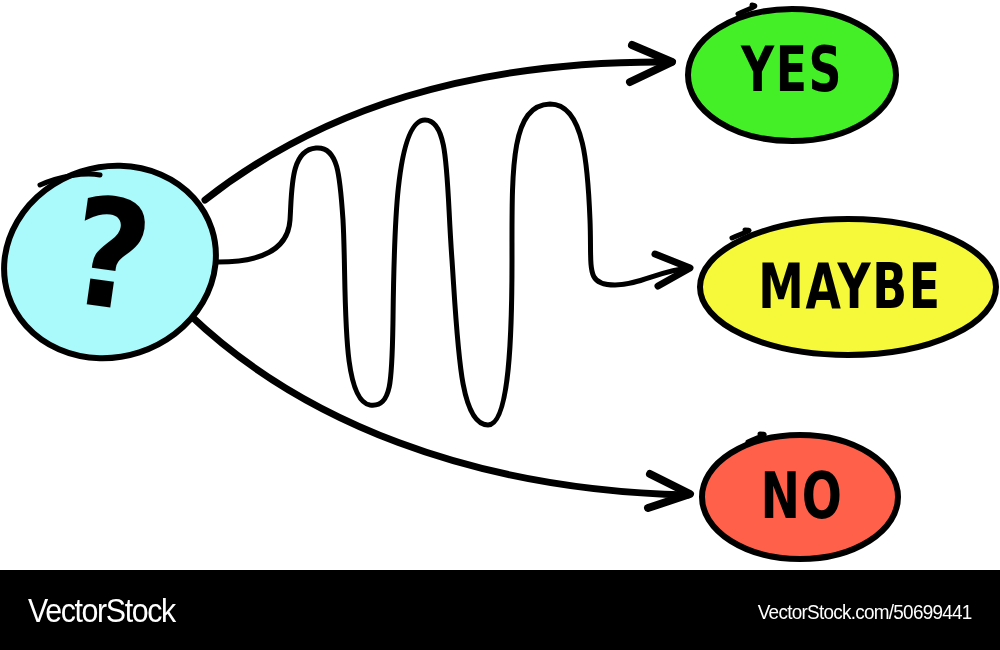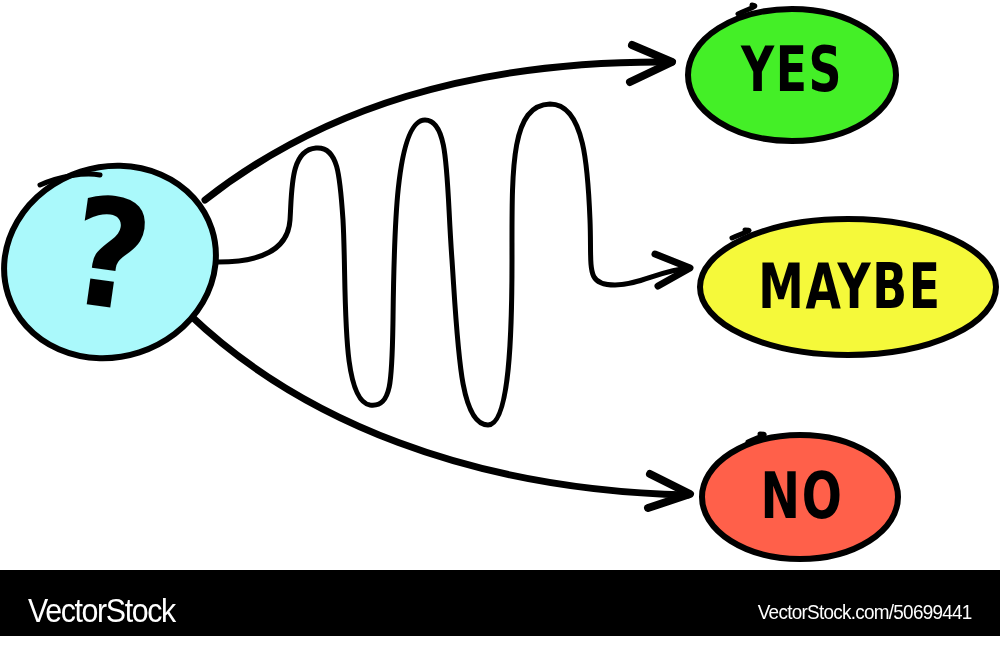--- a/index.html
+++ b/index.html
@@ -1,19 +1,19 @@
 <!DOCTYPE html>
 <html><head>
   <meta charset="utf-8">
   <style>
     html, body { margin: 0; padding: 0; }
     body { width: 1000px; height: 650px; background: #ffffff; position: relative; overflow: hidden; font-family: "DejaVu Sans", sans-serif; }
     #canvas { position: absolute; left: 0; top: 0; width: 1000px; height: 570px; }
     .label { position: absolute; font-family: "DejaVu Sans Condensed", "DejaVu Sans", sans-serif; font-weight: bold; color: #000; text-align: center; letter-spacing: 2px; transform: scaleX(0.82); }
-    #footer { position: absolute; left: 0; top: 570px; width: 1000px; height: 66px; background: #000; color: #fff; }
+    #footer { position: absolute; left: 0; top: 570px; width: 1000px; height: 80px; background: #000; color: #fff; }
     #brand { position: absolute; left: 28px; top: 22px; font-family: "Liberation Sans", sans-serif; font-size: 33px; letter-spacing: -1.5px; transform: scaleX(0.92); transform-origin: left center; }
     #url { position: absolute; right: 28px; top: 30px; font-family: "Liberation Sans", sans-serif; font-size: 21px; letter-spacing: -0.8px; transform: scaleX(0.9); transform-origin: right center; }
   </style>
 </head>
 <body>
 
 <svg id="canvas" viewBox="0 0 1000 570" xmlns="http://www.w3.org/2000/svg">
 
   <g fill="none" stroke="#000" stroke-linecap="round" stroke-linejoin="round">
 

